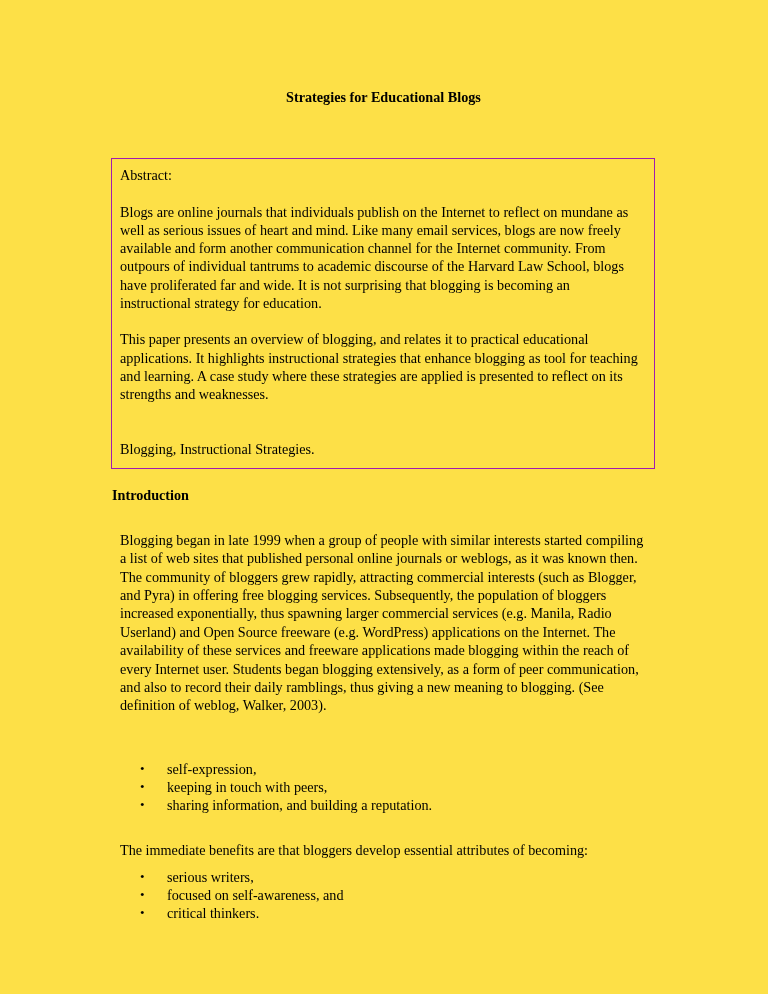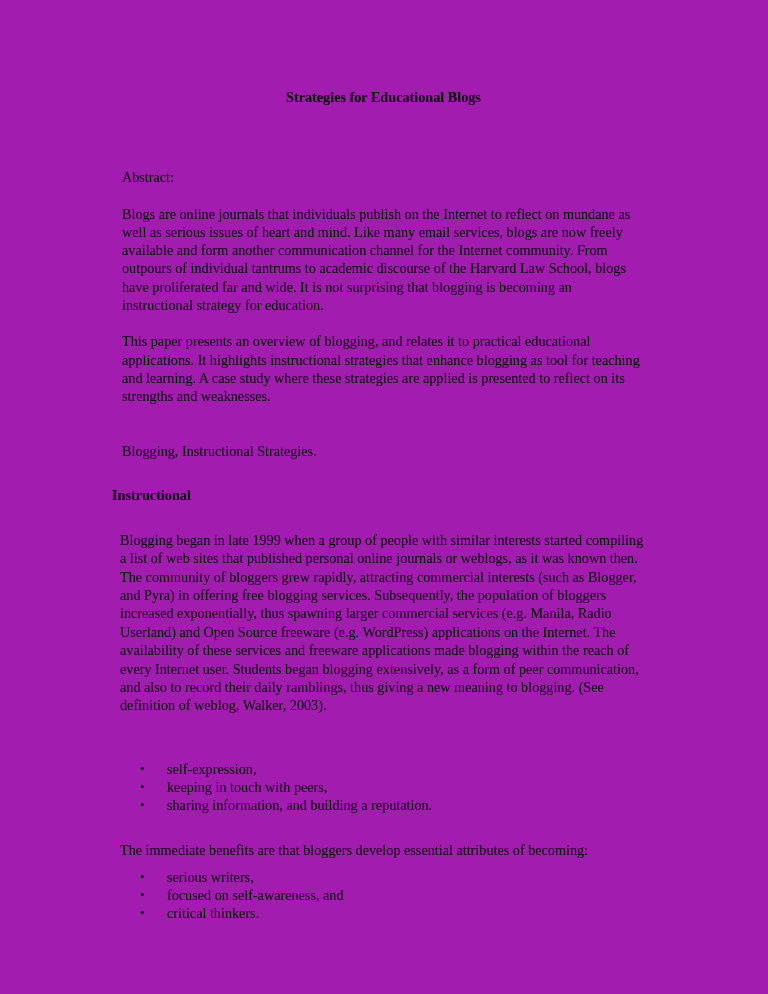--- a/index.html
+++ b/index.html
@@ -13,21 +13,21 @@
     height: 994px;
     font-family: "Liberation Serif", "DejaVu Serif", serif;
     color: #000000;
     position: relative;
     overflow: hidden;
   }
   .page {
     position: relative;
     width: 768px;
     height: 994px;
-    background: #a21caf;
+    background: #fde047;
     box-sizing: border-box;
   }
 
   
   .title-block {
     position: absolute;
     left: 112px;
     top: 88px;
     width: 543px;
     text-align: center;
@@ -37,21 +37,21 @@
   }
   .title-line { display: block; white-space: nowrap; }
 
   
   .abstract-box {
     position: absolute;
     left: 111px;
     top: 158px;
     width: 544px;
     height: 311px;
-    border: 3px solid #a21caf;
+    border: 1px solid #a21caf;
     box-sizing: border-box;
     font-family: Liberation Serif, serif;
   }
   .abstract-inner {
     padding: 7px 10px 0 8px;
     font-size: 14.2px;
     line-height: 18.25px;
   }
   .abstract-inner p {
     margin: 0;
@@ -115,21 +115,21 @@
       <div class="gap-line"></div>
       <p>This paper presents an overview of blogging, and relates it to practical educational applications.  It highlights instructional strategies that enhance blogging as tool for teaching and learning.  A case study where these strategies are applied is presented to reflect on its strengths and weaknesses.</p>
       <div class="gap-line"></div>
       <div class="gap-line"></div>
       <p>Blogging, Instructional Strategies.</p>
     </div>
   </div>
 
   <div class="body-content">
 
-    <p class="section-heading">Instructional</p>
+    <p class="section-heading">Introduction</p>
     <div class="spacer"></div>
 
     <p class="body-para">Blogging began in late 1999 when a group of people with similar interests started compiling a list of web sites that published personal online journals or weblogs, as it was known then.  The community of bloggers grew rapidly, attracting commercial interests (such as Blogger, and Pyra) in offering free blogging services. Subsequently, the population of bloggers increased exponentially, thus spawning larger commercial services (e.g. Manila, Radio Userland) and Open Source freeware (e.g. WordPress) applications on the Internet.  The availability of these services and freeware applications made blogging within the reach of every Internet user.  Students began blogging extensively, as a form of peer communication, and also to record their daily ramblings, thus giving a new meaning to blogging. (See definition of weblog, Walker, 2003).</p>
     <div class="spacer"></div>
 
     <div class="spacer"></div>
 
     <ul class="bullets">
       <li>
         <span class="bullet-glyph">•</span>

